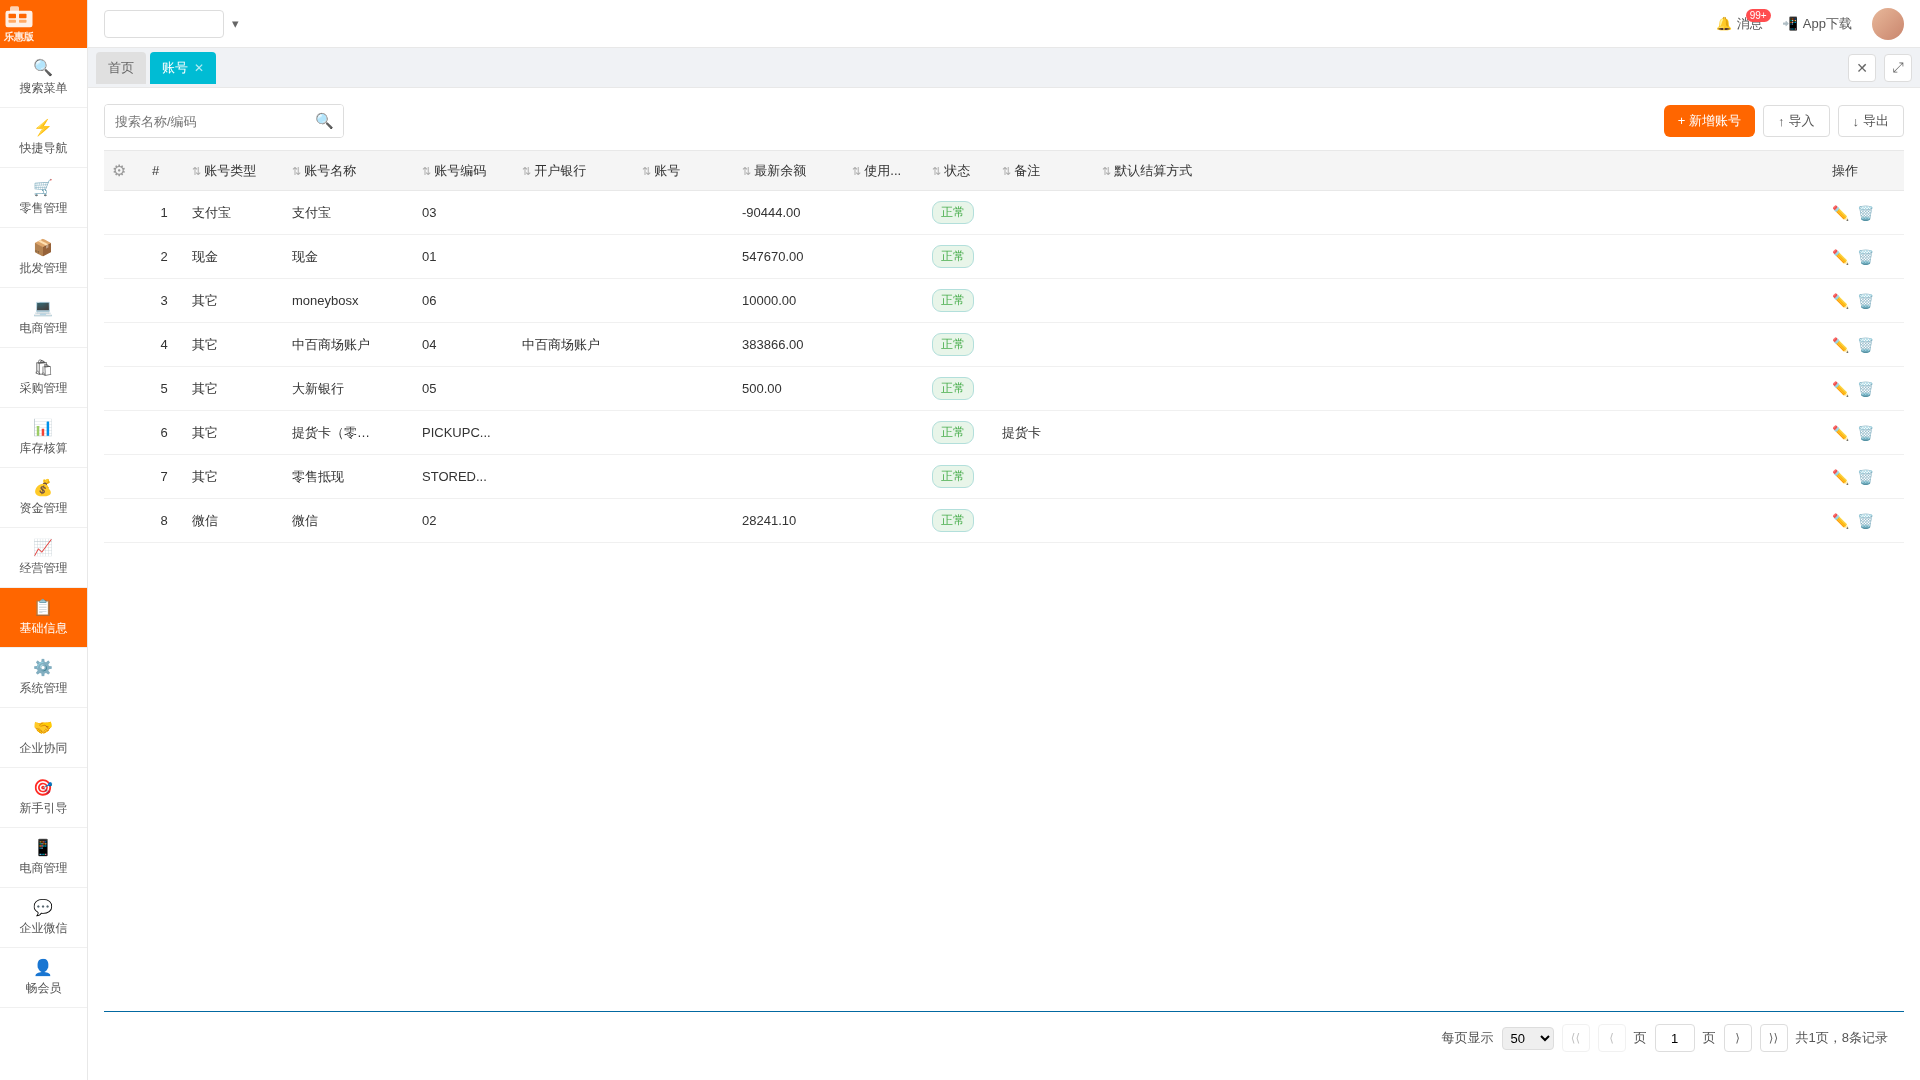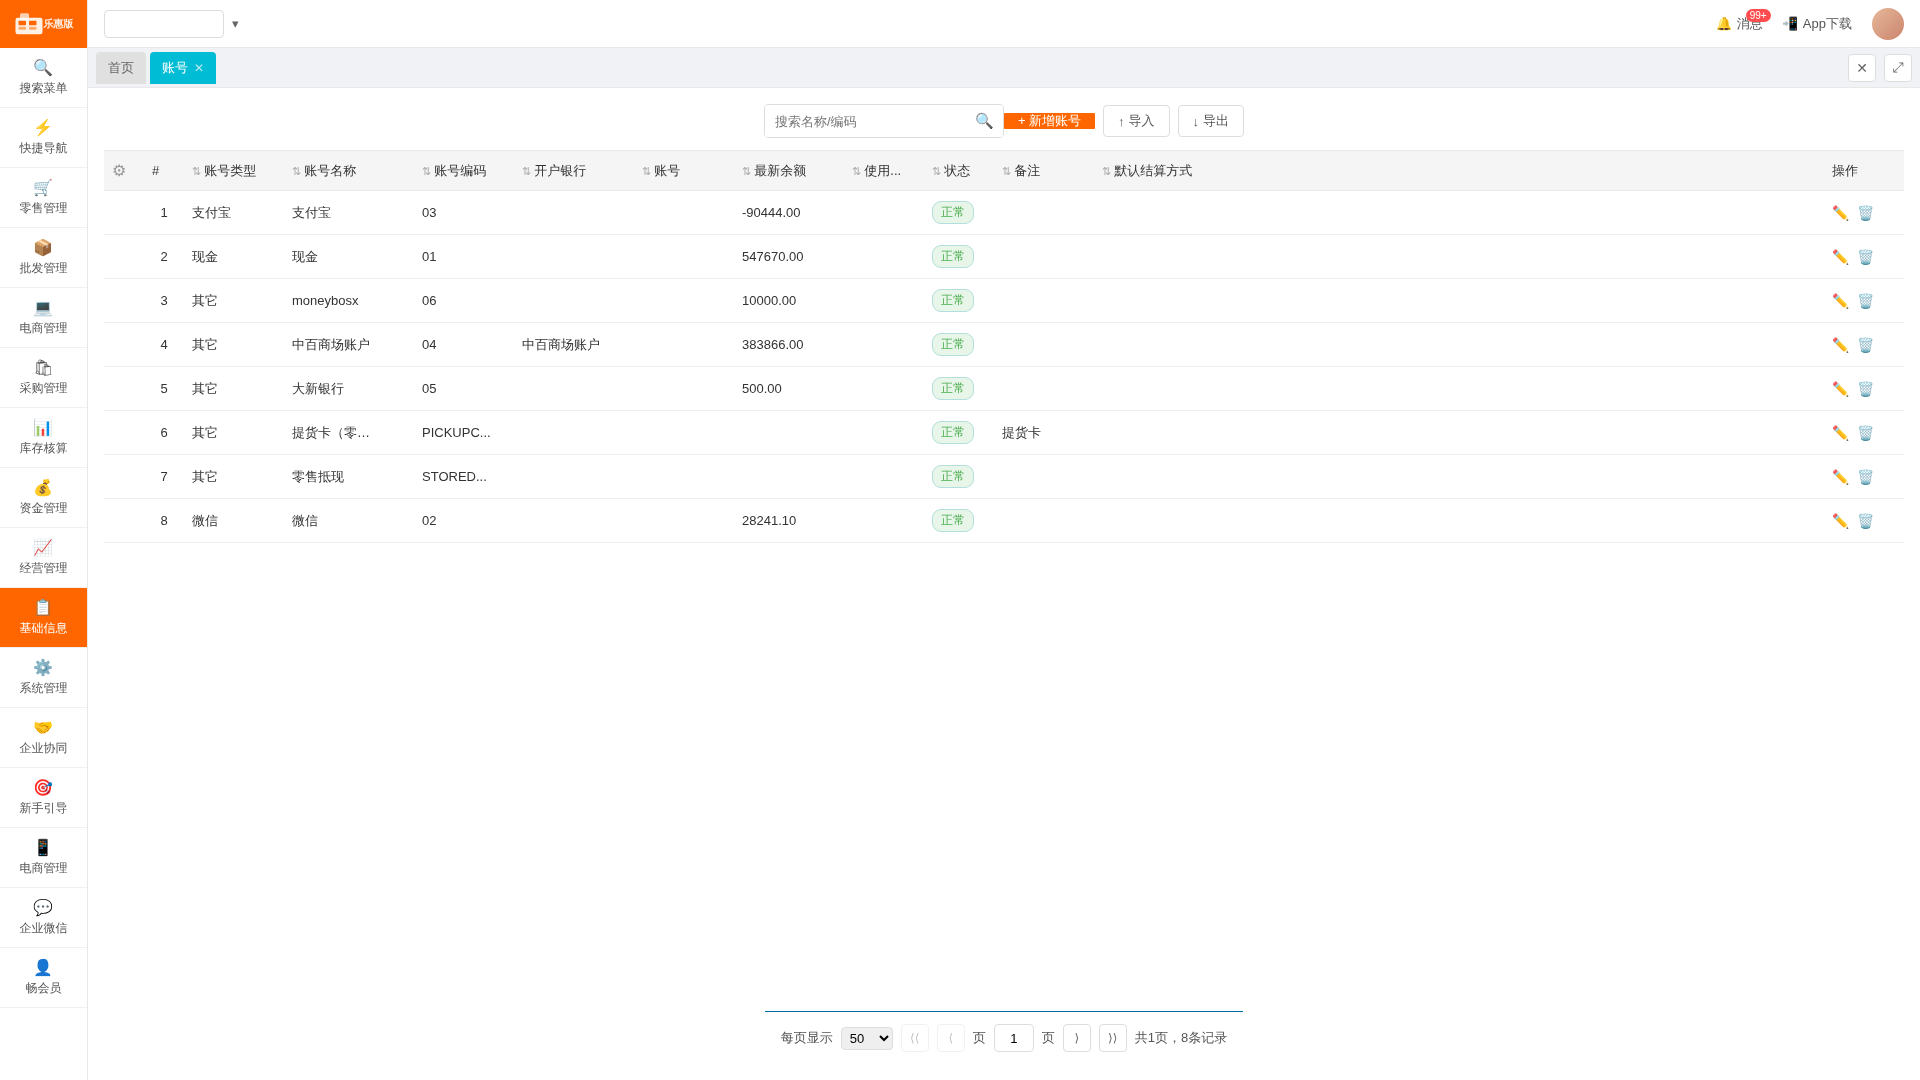--- a/index.html
+++ b/index.html
@@ -11,27 +11,26 @@
       background: #fff;
       display: flex;
       flex-direction: column;
       border-right: 1px solid #e8e8e8;
       flex-shrink: 0;
     }
     .sidebar-logo {
       background: #ff6600;
       height: 48px;
       display: flex;
-      align-items: center;
       justify-content: center;
       color: white;
       font-size: 12px;
       font-weight: bold;
       padding: 4px;
-      flex-direction: row;
+      flex-direction: column;
     }
     .logo-icon {
       width: 30px;
       height: 24px;
       margin-bottom: 2px;
     }
     .logo-text { font-size: 10px; color: rgba(255,255,255,0.9); }
     .sidebar-item {
       padding: 10px 4px;
       text-align: center;
@@ -173,21 +172,20 @@
     }
 
     
     .content {
       flex: 1;
       background: #fff;
       overflow: auto;
       padding: 16px;
       display: flex;
       flex-direction: column;
-      align-items: center;
     }
 
     
     .content-toolbar {
       display: flex;
       align-items: center;
       justify-content: space-between;
       margin-bottom: 12px;
     }
     .search-box {
@@ -217,26 +215,26 @@
       display: flex;
       align-items: center;
       justify-content: center;
     }
     .toolbar-actions {
       display: flex;
       gap: 8px;
       align-items: center;
     }
     .btn-primary {
-      height: 16px;
+      height: 32px;
       padding: 0 14px;
       background: #ff6600;
       color: white;
       border: none;
-      border-radius: 1px;
+      border-radius: 6px;
       cursor: pointer;
       font-size: 13px;
       display: flex;
       align-items: center;
       gap: 4px;
     }
     .btn-default {
       height: 32px;
       padding: 0 14px;
       background: #fff;

